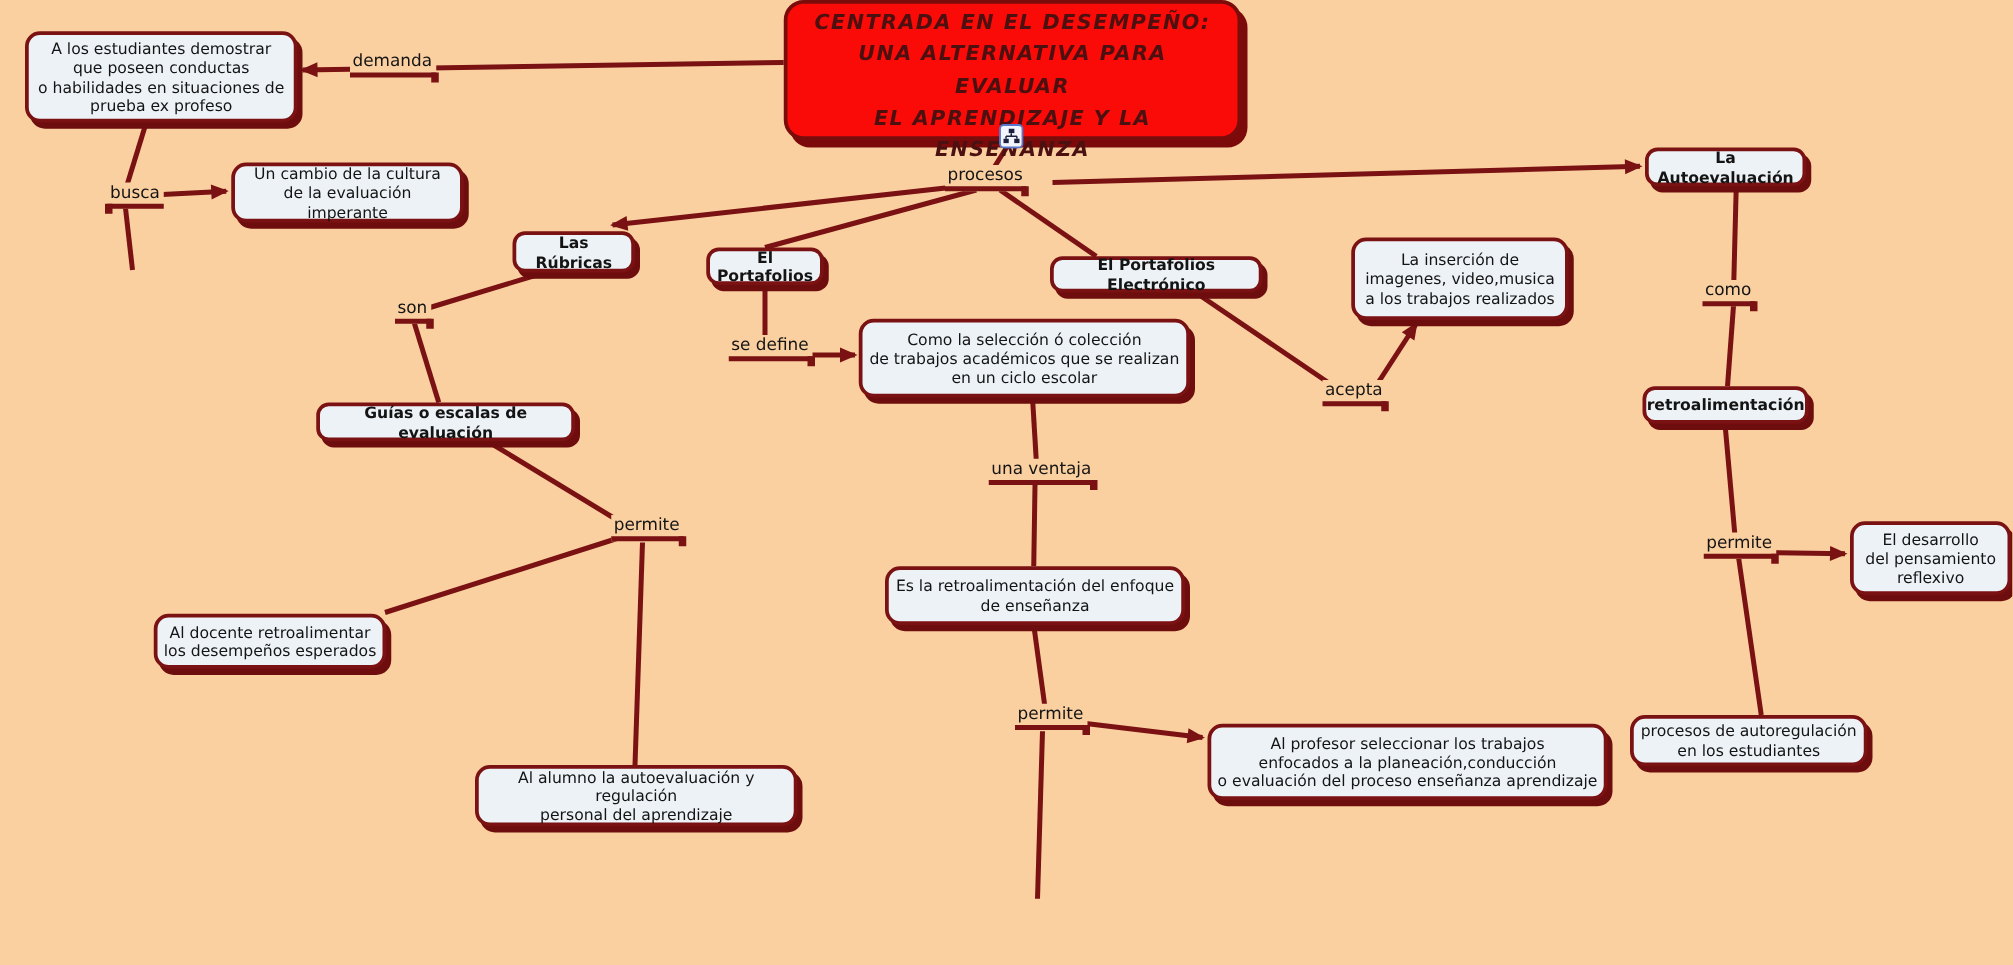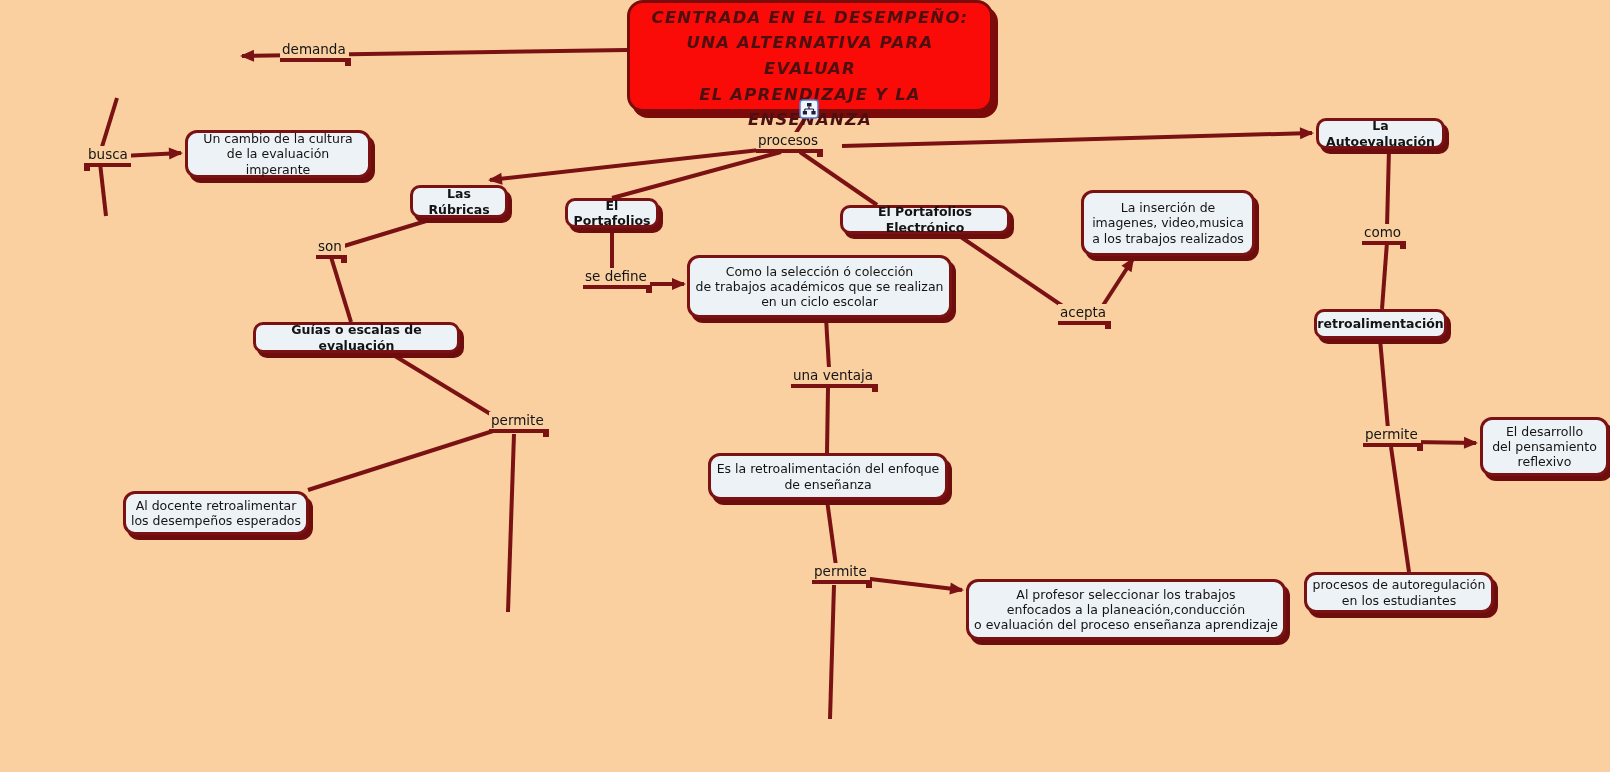--- a/index.html
+++ b/index.html
@@ -104,38 +104,44 @@
 EL APRENDIZAJE Y LA ENSEÑANZA</div>
 
   <svg class="resource-icon" style="left:799px;top:99px" width="20" height="20">
     <rect x="1" y="1" width="18" height="18" rx="3" fill="#F2F6FC" stroke="#5577CC" stroke-width="1.5"></rect>
     <rect x="8" y="4" width="4.5" height="3.5" fill="#1B2040"></rect>
     <path d="M10 7.5 V10 M5.8 10 H14.5 M5.8 10 V12 M14.5 10 V12" stroke="#1B2040" stroke-width="1.2" fill="none"></path>
     <rect x="3.8" y="12" width="4.2" height="3.5" fill="#1B2040"></rect>
     <rect x="12.4" y="12" width="4.2" height="3.5" fill="#1B2040"></rect>
   </svg>
 
+  <div class="node" style="left:20px;top:25px;width:218px;height:73px">A los estudiantes demostrar
+que poseen conductas
+o habilidades en situaciones de
+prueba ex profeso</div>
   <div class="node" style="left:185px;top:130px;width:186px;height:48px">Un cambio  de la cultura
 de la evaluación imperante</div>
   <div class="node small" style="left:410px;top:185px;width:98px;height:33px">Las Rúbricas</div>
   <div class="node small" style="left:565px;top:198px;width:94px;height:30px">El Portafolios</div>
   <div class="node small" style="left:840px;top:205px;width:170px;height:29px">El Portafolios Electrónico</div>
   <div class="node" style="left:1081px;top:190px;width:174px;height:66px">La inserción de
 imagenes, video,musica
 a los trabajos realizados</div>
   <div class="node small" style="left:1316px;top:118px;width:129px;height:31px">La Autoevaluación</div>
   <div class="node small" style="left:1314px;top:309px;width:133px;height:30px">retroalimentación</div>
   <div class="node small" style="left:253px;top:322px;width:207px;height:31px">Guías o escalas de evaluación</div>
   <div class="node" style="left:687px;top:255px;width:265px;height:63px">Como la selección  ó colección
 de trabajos académicos que se realizan
 en un ciclo escolar</div>
   <div class="node" style="left:708px;top:453px;width:240px;height:47px">Es la retroalimentación del enfoque
 de enseñanza</div>
   <div class="node" style="left:123px;top:491px;width:186px;height:44px">Al docente retroalimentar
 los desempeños esperados</div>
+  <div class="node" style="left:380px;top:612px;width:258px;height:49px">Al alumno la autoevaluación y regulación
+personal del aprendizaje</div>
   <div class="node" style="left:966px;top:579px;width:320px;height:61px">Al profesor seleccionar los trabajos
 enfocados a la planeación,conducción
 o evaluación del proceso enseñanza aprendizaje</div>
   <div class="node" style="left:1480px;top:417px;width:129px;height:59px">El desarrollo
 del pensamiento
 reflexivo</div>
   <div class="node" style="left:1304px;top:572px;width:190px;height:41px">procesos de autoregulación
 en los estudiantes</div>
 
   <div class="link-label" style="left:280px;top:41px">demanda</div>

